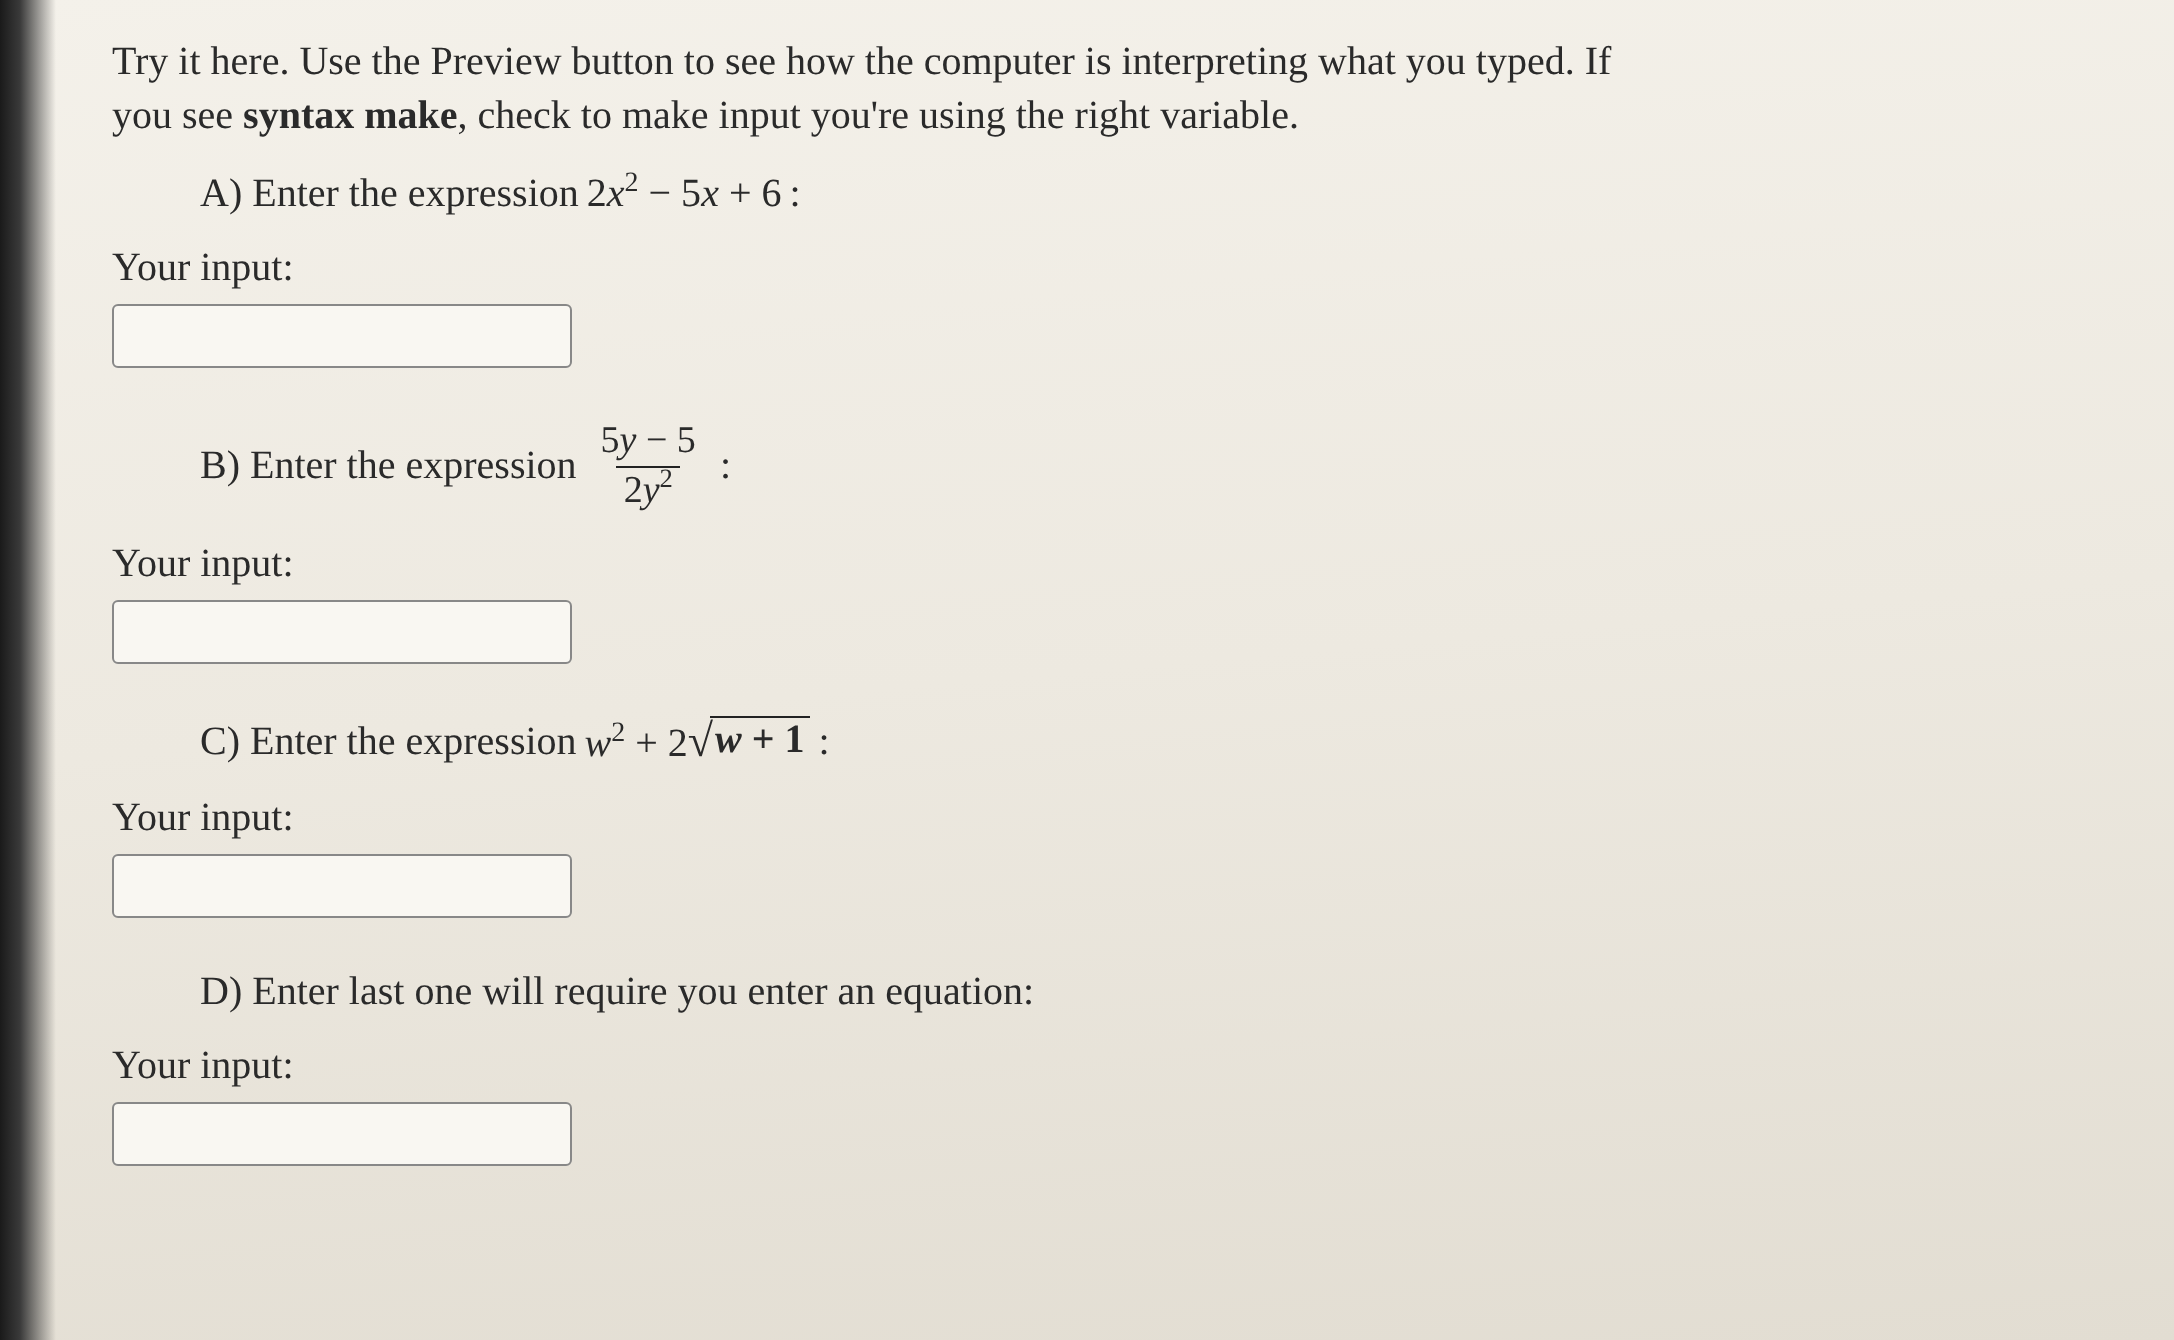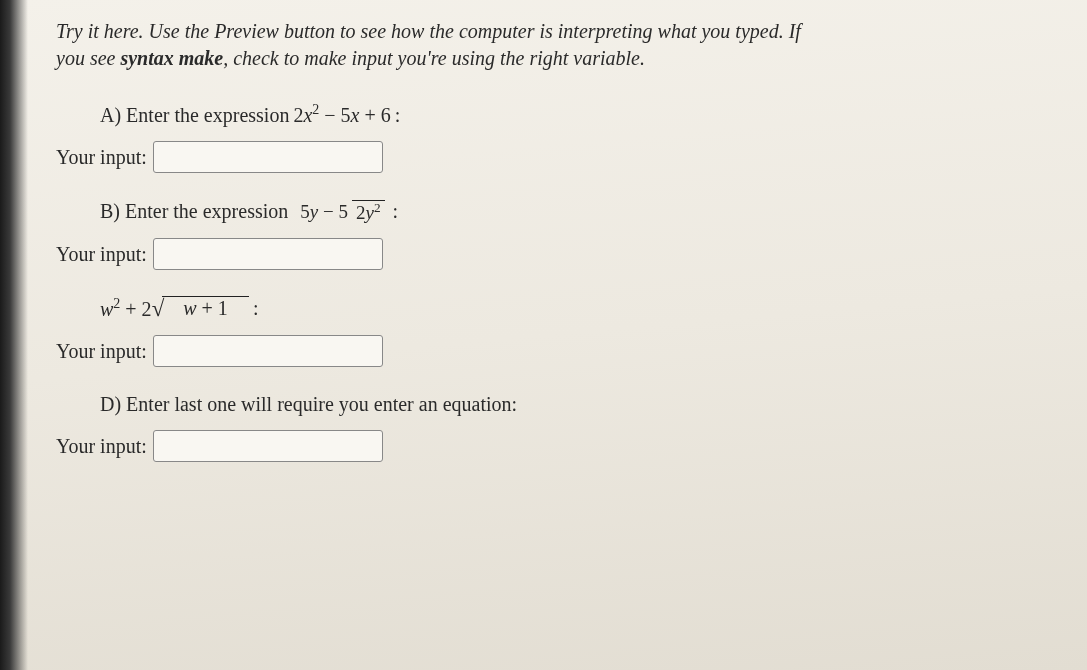--- a/index.html
+++ b/index.html
@@ -23,77 +23,78 @@
     content: "";
     position: absolute;
     left: 0; top: 0; bottom: 0;
     width: 28px;
     background: linear-gradient(90deg, #1a1a1a 0%, #3a3a3a 10px, transparent 28px);
     pointer-events: none;
   }
   .instructions {
     font-size: 20px;
     line-height: 1.35;
-    margin-bottom: 32px;
-    font-style: italic;
+    margin-bottom: 14px;
   }
   .instructions b { font-weight: bold; }
   .question {
     margin-bottom: 14px;
     font-size: 20px;
     display: flex;
     align-items: center;
     flex-wrap: wrap;
     gap: 4px;
     margin-left: 44px;
   }
   .input-row {
     margin-bottom: 26px;
     font-size: 20px;
     display: flex;
-    align-items: center;
+    align-items: flex-start;
     gap: 6px;
+    flex-direction: column;
   }
   input[type="text"] {
     width: 230px;
     height: 32px;
     border: 1px solid #888;
     border-radius: 3px;
     background: #f9f7f2;
     font-size: 16px;
     padding: 2px 6px;
   }
   .math {
     font-family: "Cambria Math", "STIX", "Times New Roman", serif;
     font-style: normal;
   }
   .math i { font-style: italic; font-family: inherit; }
   sup { font-size: 0.7em; vertical-align: super; line-height: 0; }
   .frac {
     display: inline-flex;
-    flex-direction: row;
+    flex-direction: column;
     align-items: center;
     vertical-align: middle;
     font-size: 0.95em;
     margin: 0 4px;
   }
   .frac .num { padding: 0 4px 1px 4px; }
   .frac .den { border-top: 1.2px solid #222; padding: 1px 4px 0 4px; }
   .sqrt {
     display: inline-flex;
     align-items: flex-end;
   }
   .sqrt .radical {
     font-size: 1.15em;
     line-height: 1;
   }
   .sqrt .radicand {
     border-top: 1.2px solid #222;
-    padding: 0 21px;
+    padding: 0 3px;
     margin-left: -2px;
+    font-weight: bold;
   }
 </style>
 </head>
 <body>
 
 <div class="page">
 
   <div class="instructions">
     <span>Try it here. Use the Preview button to see how the computer is interpreting what you typed. If</span><br>
     <span>you see </span><b>syntax make</b><span>, check to make input you're using the right variable.</span>
@@ -118,20 +119,21 @@
       </span>
     </span>
       <span>:</span>
   </div>
   <div class="input-row">
     <span>Your input:</span>
     <input type="text" value="" style="">
   </div>
 
   <div class="question">
+    <span>C) Enter the expression </span>
     <span class="math">
       <i>w</i><sup>2</sup> + 2<span class="sqrt">
           <span class="radical">√</span>
           <span class="radicand"><i>w</i> + 1</span>
         </span>
     </span>
       <span>:</span>
   </div>
   <div class="input-row">
     <span>Your input:</span>

